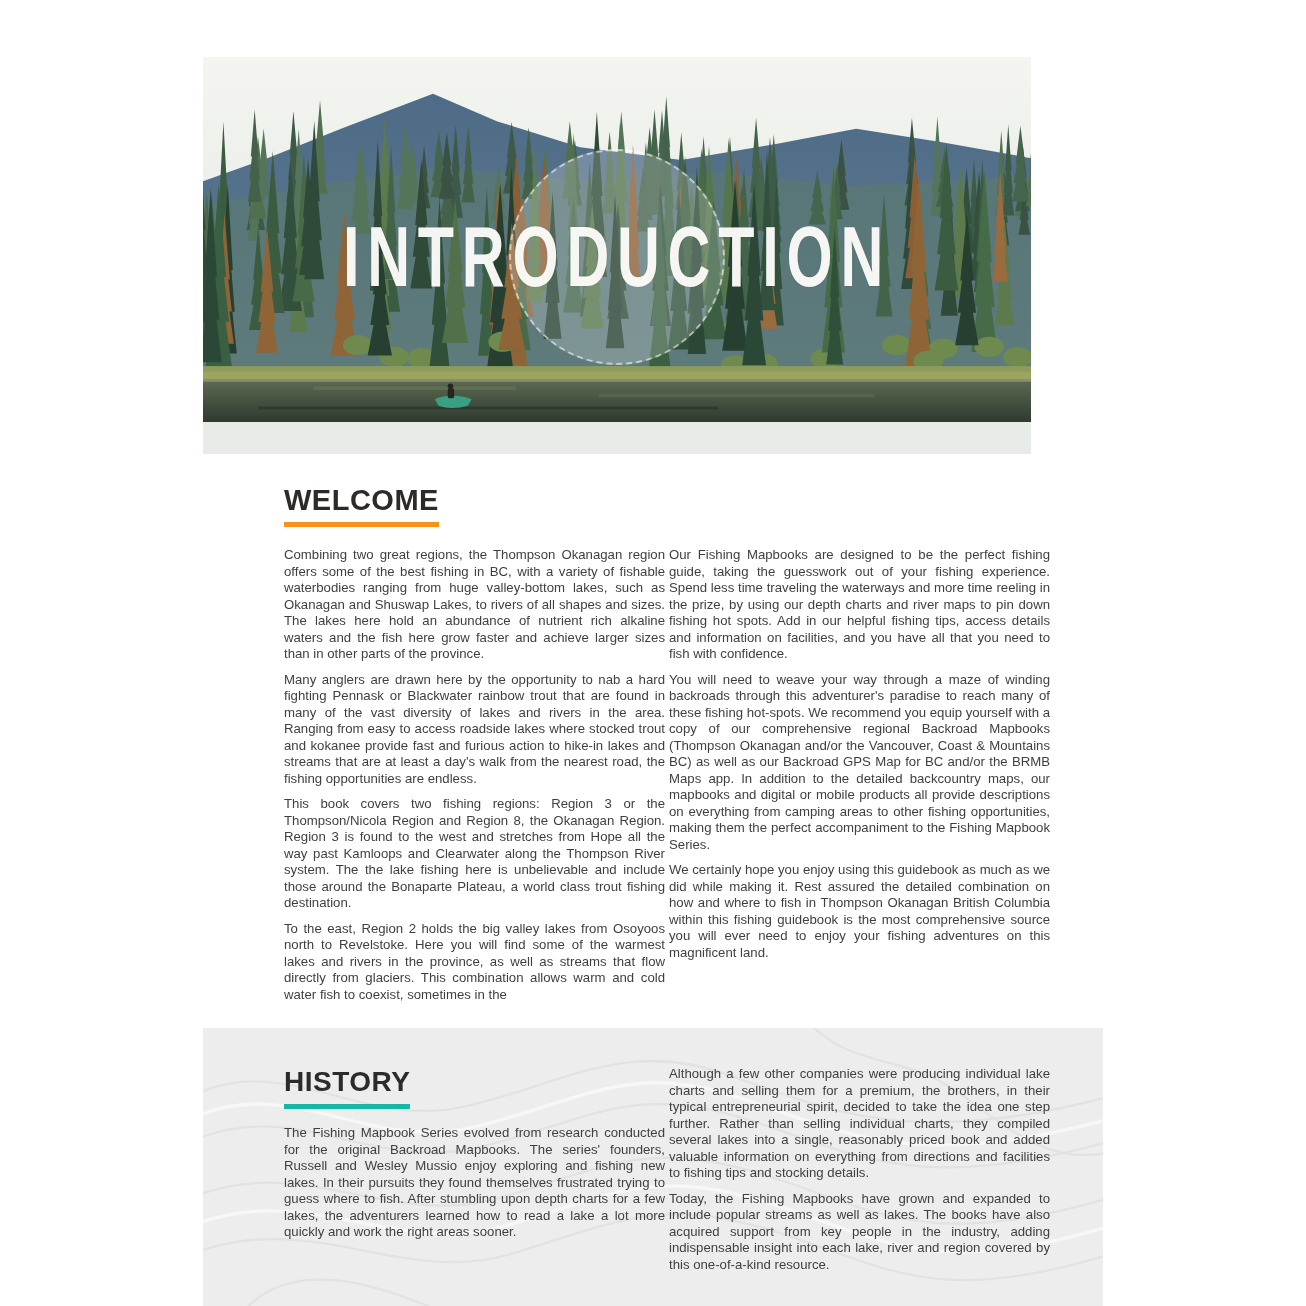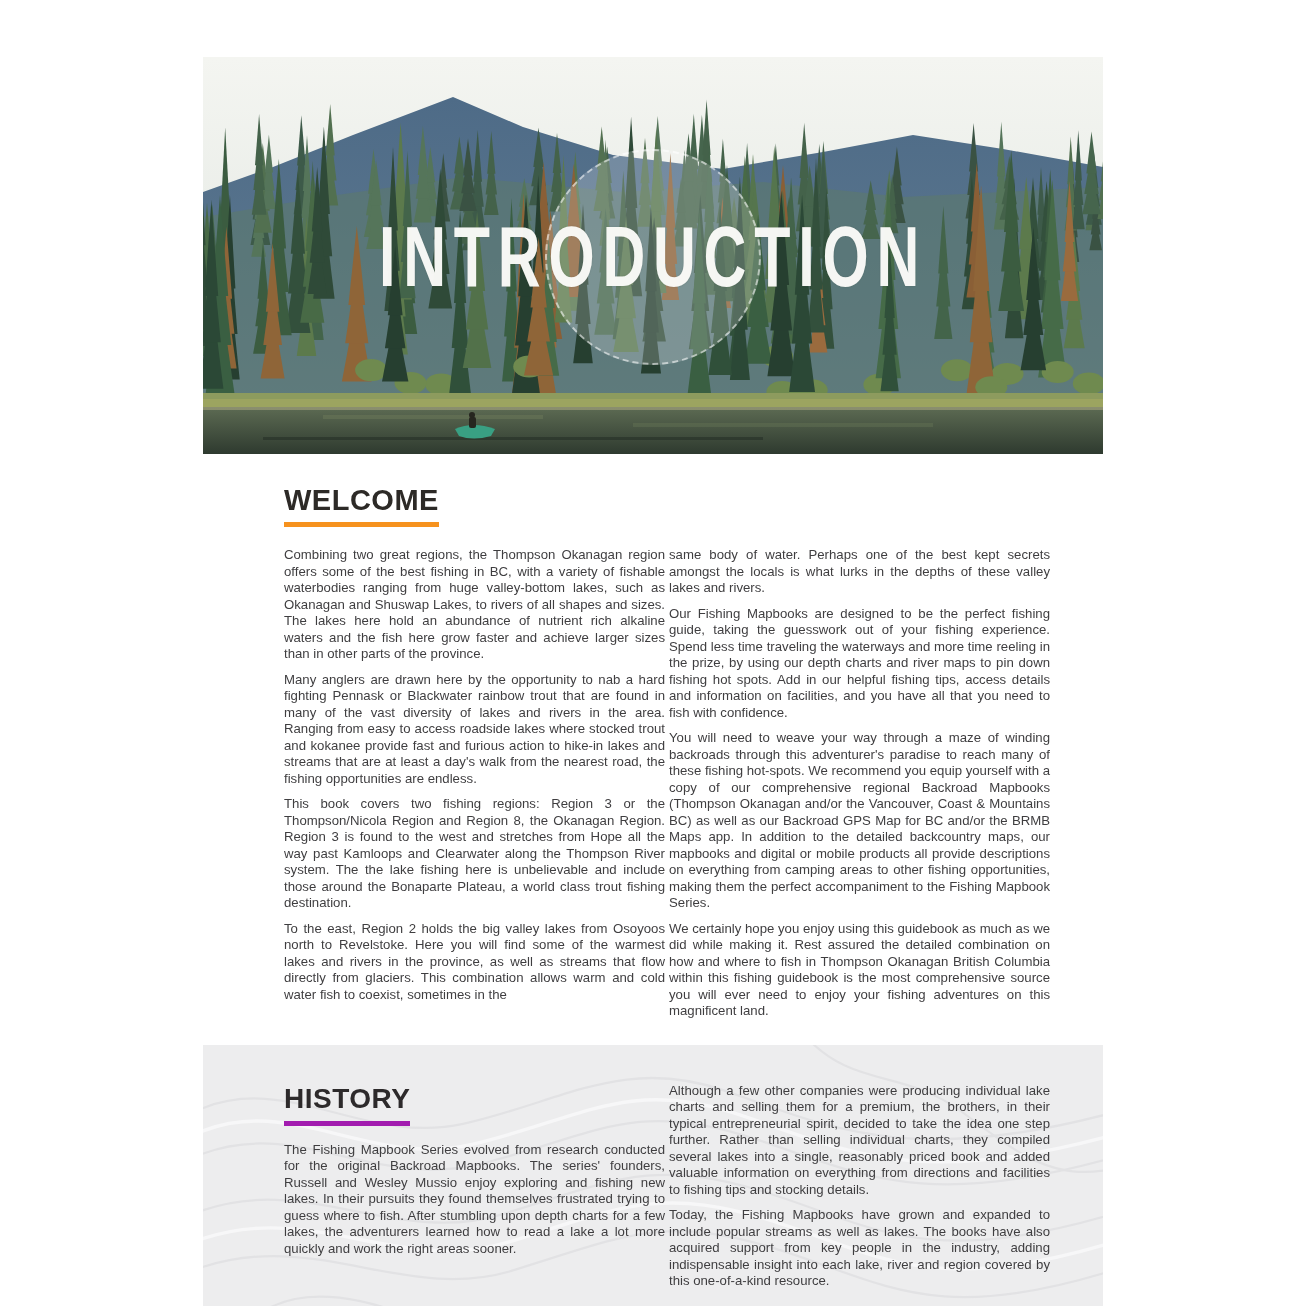--- a/index.html
+++ b/index.html
@@ -1,21 +1,21 @@
 <!DOCTYPE html>
 <html><head>
 <meta charset="utf-8">
 <style>
   html,body{margin:0;padding:0;background:#ffffff;}
   .canvas{width:1306px;height:1306px;position:relative;overflow:hidden;background:#ffffff;
           font-family:"Liberation Sans", sans-serif;}
   .page{width:900px;margin:0 auto;padding-top:57px;}
 
   
-  .hero{position:relative;width:900px;height:397px;overflow:hidden;background:#e8ece8;}
+  .hero{position:relative;width:828px;height:397px;overflow:hidden;background:#e8ece8;}
   .hero svg.scene{position:absolute;inset:0;display:block;}
   .hero-circle{position:absolute;left:50%;top:92px;width:216px;height:216px;margin-left:-108px;
                border-radius:50%;background:rgba(255,255,255,0.20);
                border:2px dashed rgba(255,255,255,0.55);box-sizing:border-box;}
   .hero-title{position:absolute;top:162px;left:0;right:0;margin:0;text-align:center;
               color:#fbfbf8;font-weight:700;font-size:76px;letter-spacing:10px;line-height:1;
               transform:scaleX(0.78) scaleY(1.12);transform-origin:50% 50%;opacity:.97;
               text-shadow:0 0 2px rgba(60,70,55,.25);}
 
   
@@ -28,21 +28,21 @@
   .cols{display:flex;gap:4px;}
   .col{flex:1 1 0;min-width:0;}
   .col p{margin:0 0 9px 0;font-size:13.2px;line-height:1.25;color:#3f3e40;
          text-align:justify;text-justify:inter-word;}
 
   
   .history{position:relative;margin-top:16px;background:#EDEDEE;}
   .history .topo{position:absolute;inset:0;width:100%;height:100%;}
   .history-inner{position:relative;padding:38px 53px 30px 81px;}
   .history-word{display:inline-block;margin:0 0 16px 0;font-size:28px;font-weight:800;
-                letter-spacing:.5px;color:#2d2a2b;border-bottom:5px solid #a21caf;padding-bottom:6px;}
+                letter-spacing:.5px;color:#2d2a2b;border-bottom:5px solid #14b8a6;padding-bottom:6px;}
 </style>
 </head>
 <body>
 
 <div class="canvas">
   <div class="page">
 
     <div class="hero">
       <svg class="scene" viewBox="0 0 900 397" preserveAspectRatio="none">
         <defs>
@@ -562,21 +562,20 @@
         <span class="welcome-word">WELCOME</span>
       </div>
       <div class="cols">
         <div class="col">
           <p>Combining two great regions, the Thompson Okanagan region offers some of the best fishing in BC, with a variety of fishable waterbodies ranging from huge valley-bottom lakes, such as Okanagan and Shuswap Lakes, to rivers of all shapes and sizes. The lakes here hold an abundance of nutrient rich alkaline waters and the fish here grow faster and achieve larger sizes than in other parts of the province.</p>
           <p>Many anglers are drawn here by the opportunity to nab a hard fighting Pennask or Blackwater rainbow trout that are found in many of the vast diversity of lakes and rivers in the area. Ranging from easy to access roadside lakes where stocked trout and kokanee provide fast and furious action to hike-in lakes and streams that are at least a day's walk from the nearest road, the fishing opportunities are endless.</p>
           <p>This book covers two fishing regions: Region 3 or the Thompson/Nicola Region and Region 8, the Okanagan Region. Region 3 is found to the west and stretches from Hope all the way past Kamloops and Clearwater along the Thompson River system. The the lake fishing here is unbelievable and include those around the Bonaparte Plateau, a world class trout fishing destination.</p>
           <p>To the east, Region 2 holds the big valley lakes from Osoyoos north to Revelstoke. Here you will find some of the warmest lakes and rivers in the province, as well as streams that flow directly from glaciers. This combination allows warm and cold water fish to coexist, sometimes in the</p>
         </div>
         <div class="col">
-          <p>same body of water. Perhaps one of the best kept secrets amongst the locals is what lurks in the depths of these valley lakes and rivers.</p>
           <p>Our Fishing Mapbooks are designed to be the perfect fishing guide, taking the guesswork out of your fishing experience. Spend less time traveling the waterways and more time reeling in the prize, by using our depth charts and river maps to pin down fishing hot spots. Add in our helpful fishing tips, access details and information on facilities, and you have all that you need to fish with confidence.</p>
           <p>You will need to weave your way through a maze of winding backroads through this adventurer's paradise to reach many of these fishing hot-spots. We recommend you equip yourself with a copy of our comprehensive regional Backroad Mapbooks (Thompson Okanagan and/or the Vancouver, Coast &amp; Mountains BC) as well as our Backroad GPS Map for BC and/or the BRMB Maps app. In addition to the detailed backcountry maps, our mapbooks and digital or mobile products all provide descriptions on everything from camping areas to other fishing opportunities, making them the perfect accompaniment to the Fishing Mapbook Series.</p>
           <p>We certainly hope you enjoy using this guidebook as much as we did while making it. Rest assured the detailed combination on how and where to fish in Thompson Okanagan British Columbia within this fishing guidebook is the most comprehensive source you will ever need to enjoy your fishing adventures on this magnificent land.</p>
         </div>
       </div>
     </section>
 
     <section class="history">
       <svg class="topo" viewBox="0 0 900 252" preserveAspectRatio="none">
         <g fill="none" stroke="#e2e2e4" stroke-width="2">

